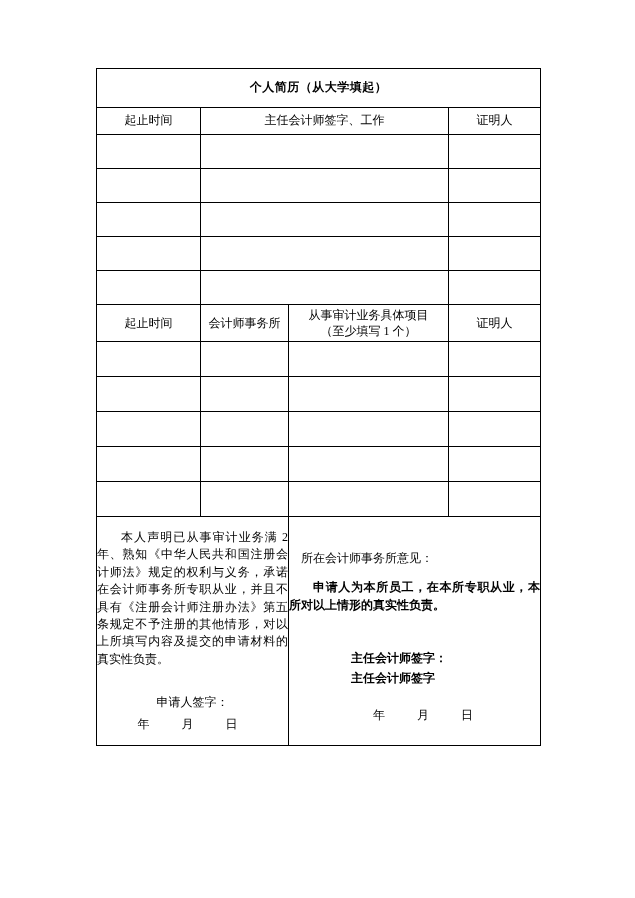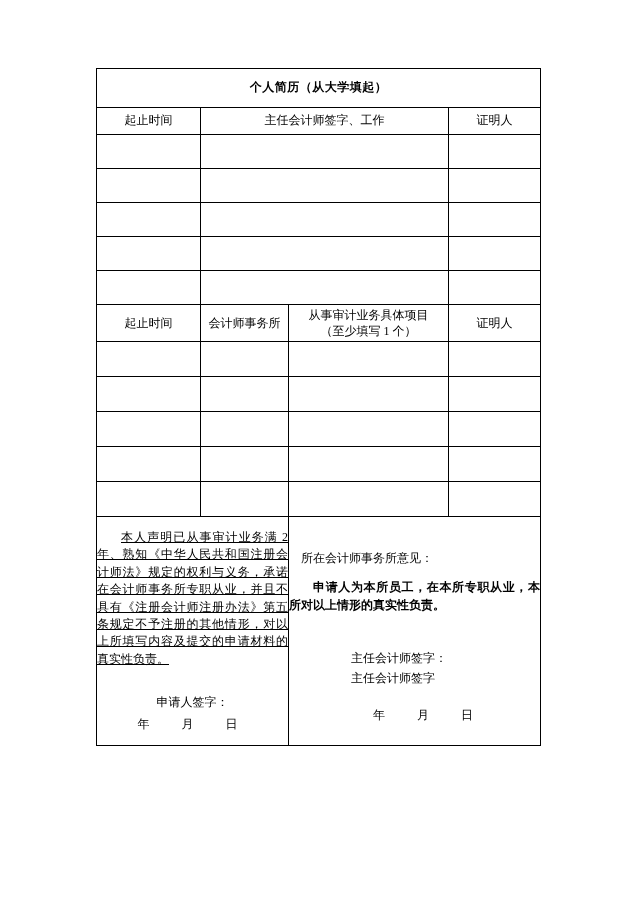--- a/index.html
+++ b/index.html
@@ -68,21 +68,20 @@
     height: 228px;
     font-size: 12px;
     line-height: 1.85;
     text-align: justify;
   }
   .decl-cell p {
     margin: 0;
   }
   .indent2 {
     text-indent: 24px;
-    text-decoration: underline;
   }
   .sig-block {
     margin-top: 26px;
     text-align: center;
   }
   .sig-line {
   }
   .date-line {
     text-align: center;
     letter-spacing: 10px;
@@ -100,20 +99,21 @@
   .right-body {
     margin: 12px 0 0 0;
     text-indent: 24px;
     text-align: justify;
     font-weight: bold;
   }
   .right-sig {
     margin-top: 34px;
     padding-left: 62px;
     line-height: 1.7;
+    font-weight: bold;
   }
   .right-date {
     margin-top: 18px;
     padding-left: 84px;
     letter-spacing: 10px;
   }
 </style>
 </head>
 <body>
 

